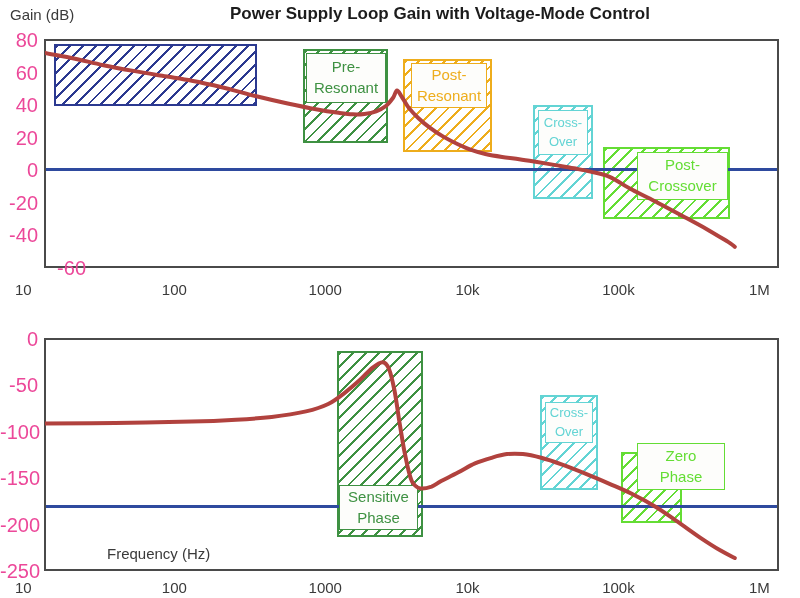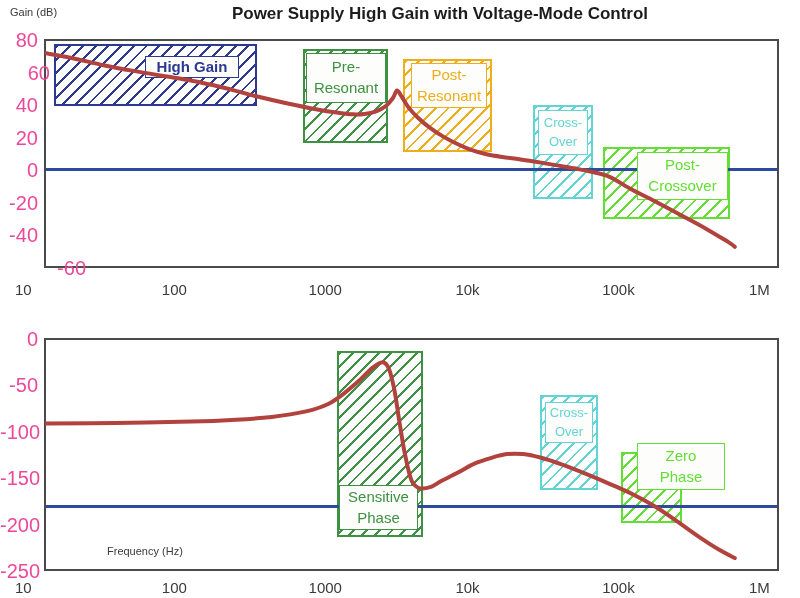--- a/index.html
+++ b/index.html
@@ -4,21 +4,21 @@
 <style>
   html,body{margin:0;padding:0;background:#ffffff;}
   #page{
     position:relative; width:800px; height:598px; background:#ffffff; overflow:hidden;
     font-family:"Liberation Sans", sans-serif;
   }
   .title{
     position:absolute; left:80px; right:0; top:4px; text-align:center;
     font-size:17px; font-weight:bold; color:#1c1c1c;
   }
-  .axis-title{ position:absolute; font-size:11px; color:#3a3a3a; }
+  .axis-title{ position:absolute; font-size:15px; color:#3a3a3a; }
   .plot-border{
     position:absolute; border:2px solid #4a4a4a; box-sizing:border-box;
     background:transparent; z-index:0;
   }
   .ref-line{ position:absolute; height:3px; z-index:2; }
   .curve-svg{ position:absolute; z-index:4; pointer-events:none; }
   
   .hbox{
     position:absolute; box-sizing:border-box; z-index:1;
     border:2.5px solid var(--c);
@@ -44,43 +44,40 @@
   .xtick{
     position:absolute; width:60px; text-align:left;
     font-size:15px; color:#3a3a3a; line-height:18px;
   }
 </style>
 </head>
 <body>
 
 <div id="page">
 
-  <div class="title">Power Supply High Gain with Voltage-Mode Control</div>
+  <div class="title">Power Supply Loop Gain with Voltage-Mode Control</div>
   <div class="axis-title" style="left:10px; top:6px;">Gain (dB)</div>
   <div class="axis-title" style="left:67px; top:545px; z-index:2;margin-left:40px;">Frequency (Hz)</div>
 
   <div class="plot-border" style="left:44px; top:39px; width:735px; height:229px;"></div>
   <div class="plot-border" style="left:44px; top:338px; width:735px; height:233px;"></div>
 
   <div class="hbox navy" style="left:54px;  top:44px;  width:203px; height:62px;"></div>
   <div class="hbox green" style="left:303px; top:49px;  width:85px;  height:94px;"></div>
   <div class="hbox gold" style="left:403px; top:59px;  width:89px;  height:93px;"></div>
   <div class="hbox cyan" style="left:533px; top:105px; width:60px;  height:94px;"></div>
   <div class="hbox lime" style="left:603px; top:147px; width:127px; height:72px;"></div>
 
   <div class="hbox green" style="left:337px; top:351px; width:86px; height:186px;"></div>
   <div class="hbox cyan" style="left:540px; top:395px; width:58px; height:95px;"></div>
   <div class="hbox lime" style="left:621px; top:452px; width:61px; height:71px;"></div>
 
   <div class="ref-line" style="left:46px; top:168px; width:731px; background:#2e4a9e;"></div>
   <div class="ref-line" style="left:46px; top:505px; width:731px; background:#2e4a9e;"></div>
 
-  <div class="hlabel navy bold" style="left:145px; top:56px;  width:94px; height:22px;">
-    <span>High Gain</span>
-  </div>
   <div class="hlabel green" style="left:306px; top:53px; width:80px; height:50px;">
     <span>Pre-</span>
     <span>Resonant</span>
   </div>
   <div class="hlabel gold" style="left:411px; top:63px; width:76px; height:45px;">
     <span>Post-</span>
     <span>Resonant</span>
   </div>
   <div class="hlabel cyan small" style="left:538px; top:110px; width:50px; height:45px;">
     <span>Cross-</span>
@@ -105,21 +102,21 @@
 
   <svg class="curve-svg" style="left:45px; top:40px;" width="734" height="228" viewBox="0 0 734 228">
     <path id="gain-curve-path" fill="none" stroke="#b1423e" stroke-width="4" stroke-linecap="round" stroke-linejoin="round" d="M0.0,13.0C5.0,14.0,20.2,16.7,30.0,18.7C39.7,20.8,48.7,23.2,58.4,25.2C68.2,27.3,78.6,29.2,88.4,30.9C98.2,32.7,107.6,34.2,117.3,35.8C127.1,37.5,136.9,38.8,146.8,40.7C156.7,42.6,165.8,44.6,176.8,47.2C187.7,49.9,201.5,53.8,212.4,56.5C223.4,59.2,233.0,61.4,242.7,63.5C252.4,65.6,262.4,67.7,270.9,69.2C279.3,70.8,287.4,72.0,293.6,72.8C299.8,73.6,303.5,74.1,307.8,74.3C312.1,74.5,315.6,74.4,319.5,73.9C323.3,73.4,327.5,72.7,331.1,71.3C334.6,70.0,338.1,68.2,340.9,66.0C343.7,63.7,346.2,60.4,348.1,57.8C349.9,55.2,350.5,50.6,352.0,50.5C353.5,50.4,355.0,54.1,356.9,57.0C358.9,59.9,360.9,64.1,363.6,67.6C366.4,71.1,369.9,74.8,373.5,78.2C377.0,81.6,380.9,84.8,385.1,87.9C389.3,91.1,394.1,94.2,398.7,96.9C403.3,99.6,408.4,102.1,412.9,104.2C417.5,106.4,421.6,108.3,426.2,109.9C430.8,111.6,435.2,112.8,440.4,114.0C445.6,115.2,451.5,116.1,457.1,116.9C462.8,117.8,468.6,118.4,474.2,119.2C479.8,120.0,484.6,120.8,490.7,121.8C496.7,122.8,504.1,124.0,510.4,125.1C516.8,126.2,522.9,127.2,528.8,128.3C534.6,129.4,539.6,130.2,545.5,131.6C551.5,133.0,557.5,133.8,564.5,136.8C571.4,139.8,579.1,145.5,587.2,149.8C595.3,154.2,604.7,158.5,613.1,162.9C621.4,167.2,629.4,171.5,637.5,175.9C645.5,180.2,653.8,184.6,661.4,188.9C669.0,193.3,678.3,199.0,683.1,201.9C687.8,204.9,688.7,206.0,689.8,206.8"></path>
   </svg>
   <svg class="curve-svg" style="left:45px; top:339px;" width="734" height="232" viewBox="0 0 734 232">
     <path id="phase-curve-path" fill="none" stroke="#b1423e" stroke-width="4" stroke-linecap="round" stroke-linejoin="round" d="M0.0,84.4C11.7,84.4,45.6,84.3,70.0,84.0C94.5,83.7,126.6,83.1,146.8,82.6C167.0,82.1,177.7,81.5,191.0,80.7C204.3,80.0,215.0,79.3,226.7,78.0C238.3,76.6,251.6,74.5,261.0,72.4C270.5,70.2,276.8,68.1,283.2,65.0C289.7,61.9,294.4,57.8,299.7,53.8C305.0,49.8,310.4,45.0,315.1,40.8C319.7,36.7,323.6,31.7,327.4,28.8C331.2,25.8,335.1,23.0,337.8,23.2C340.5,23.4,341.9,25.1,343.9,29.7C345.8,34.3,347.6,42.1,349.4,51.0C351.2,60.0,352.9,73.5,354.5,83.5C356.2,93.6,357.7,103.3,359.2,111.4C360.8,119.4,362.2,126.4,363.6,131.8C365.1,137.2,365.8,140.9,367.8,143.8C369.7,146.8,372.1,148.8,375.3,149.4C378.4,150.0,383.1,148.8,386.6,147.6C390.1,146.3,391.8,144.3,396.2,142.0C400.6,139.7,407.3,136.6,412.9,133.6C418.6,130.7,424.4,126.8,430.0,124.4C435.6,121.9,441.2,120.3,446.5,118.8C451.8,117.2,456.6,115.7,461.9,115.1C467.1,114.5,472.1,114.5,477.9,115.1C483.6,115.7,489.8,117.1,496.2,118.8C502.7,120.5,509.2,122.7,516.5,125.3C523.9,127.9,532.4,131.3,540.4,134.6C548.4,137.8,556.7,141.4,564.5,144.8C572.3,148.2,579.5,151.1,587.2,155.0C594.9,158.8,603.5,163.5,610.9,168.0C618.3,172.5,624.0,176.8,631.4,181.9C638.8,187.0,647.7,193.6,655.1,198.6C662.4,203.5,669.8,208.2,675.6,211.6C681.4,215.0,687.4,217.8,689.8,219.0"></path>
   </svg>
 
   <div id="ticks">
       <div class="ytick" style="top: 31px;">80</div>
-      <div class="ytick" style="top: 63.5714px; padding-left: 12px;">60</div>
+      <div class="ytick" style="top: 63.5714px;">60</div>
       <div class="ytick" style="top: 96.1429px;">40</div>
       <div class="ytick" style="top: 128.714px;">20</div>
       <div class="ytick" style="top: 161.286px;">0</div>
       <div class="ytick" style="top: 193.857px;">-20</div>
       <div class="ytick" style="top: 226.429px;">-40</div>
       <div class="ytick" style="top: 259px; padding-left: 48px;">-60</div>
       <div class="xtick" style="left: 15px; top: 281px;">10</div>
       <div class="xtick" style="left: 161.8px; top: 281px;">100</div>
       <div class="xtick" style="left: 308.6px; top: 281px;">1000</div>
       <div class="xtick" style="left: 455.4px; top: 281px;">10k</div>

